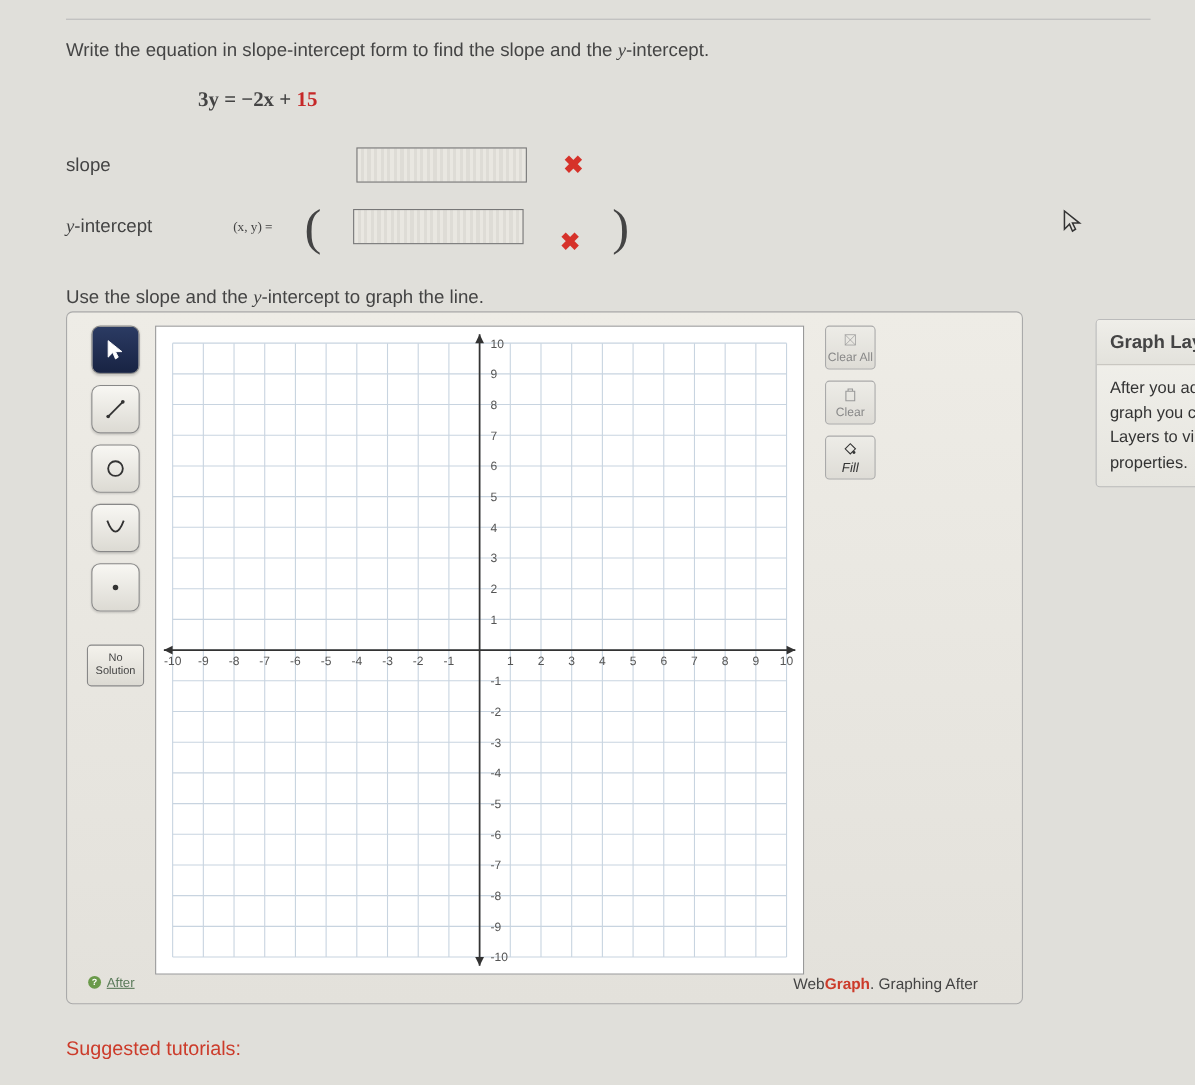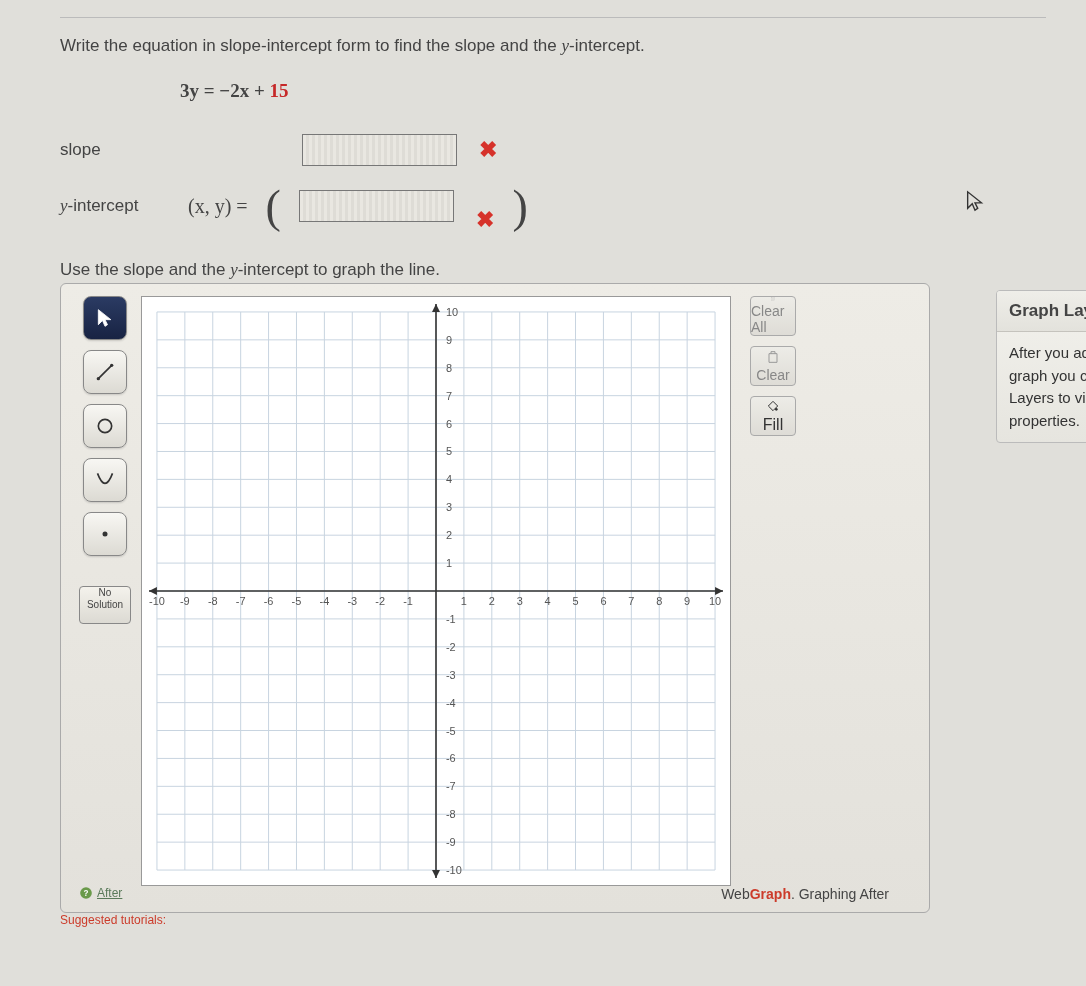--- a/index.html
+++ b/index.html
@@ -14,23 +14,23 @@
     height: 986px;
     overflow: hidden;
   }
   .panel-top { border-bottom: 1px solid #bbb; margin-bottom: 10px; height: 8px; }
 
   .instr { margin: 18px 0 24px 0; }
   em, .it { font-style: italic; font-family: 'Times New Roman', serif; }
   .eq { margin: 0 0 24px 120px; font-family: 'Times New Roman', serif; font-size: 19px; font-weight: bold; }
   .red { color: #c62828; }
 
-  .row { display: flex; align-items: center; gap: 18px; height: 48px; margin-bottom: 8px;}
+  .row { display: flex; align-items: center; gap: 29px; height: 48px; margin-bottom: 8px;}
   .row .label { width: 110px; }
-  .xy { font-family: 'Times New Roman', serif; font-size: 20px; }
+  .xy { font-family: 'Times New Roman', serif; font-size: 12px; margin-left: 13px; }
 
   input.answer {
     width: 155px; height: 32px;
     border: 1px solid #777;
     background: repeating-linear-gradient(90deg,#e9e7e1 0 3px,#dedcd6 3px 6px);
   }
   .paren { font-size: 46px; font-family: 'Times New Roman', serif; font-weight: 100; }
   .x-mark { color: #d6322a; font-weight: bold; font-size: 22px; margin-left: 4px;}
   .x-mark-low { position: relative; top: 14px; }
 
@@ -50,55 +50,55 @@
     border: 1px solid #888; background: linear-gradient(#f8f7f3,#dcdad3);
     display:flex;align-items:center;justify-content:center;
     box-shadow: 0 1px 2px rgba(0,0,0,.15);
     cursor:pointer;
   }
   .tool-btn.active { background: linear-gradient(#2b3b63,#182343); }
   .tool-btn svg { width: 20px; height: 20px; }
   .tool-btn .cursor path { fill: #fff; stroke:#fff;}
   .nosol { width: 52px; height: 38px; font-size: 10px; text-align:center; line-height:1.2;
     border:1px solid #888;border-radius:4px;background:linear-gradient(#f4f2ec,#dcdad3);
-    display:flex;align-items:flex-start;justify-content:center; cursor:pointer; margin-top:20px;}
+    display:flex;align-items:center;justify-content:center; cursor:pointer; margin-top:20px;}
   .help { font-size: 12px; color: #5a7a5a; text-decoration: underline; cursor:pointer;
     display:flex;align-items:center;gap:4px; position:absolute; bottom:12px; left:18px;}
   .help svg{width:14px;height:14px;}
 
   .grid-box {
     width: 590px; height: 590px; background:#fff; border:1px solid #999;
     position:relative; margin-left:6px;
   }
   .grid-svg { width:100%; height:100%; display:block;}
   .axis-label { font-size: 11px; fill:#555; font-family: Arial;}
 
   .action-col { width: 56px; margin-left:14px; display:flex;flex-direction:column;gap:10px;align-items:center;}
   .act-btn { width:46px;height:40px;border:1px solid #aaa;border-radius:4px;
-    background:linear-gradient(#edece7,#dedcd6);font-size:14px;color:#888;
+    background:linear-gradient(#edece7,#dedcd6);font-size:11px;color:#888;
     display:flex;flex-direction:column;align-items:center;justify-content:center;gap:2px;cursor:pointer;}
-  .act-btn.fill{color:#333;font-size:16px;}
+  .act-btn.fill{color:#333;font-size:12px;font-style:italic;}
   .act-btn svg{width:16px;height:16px;}
 
   .brand { position:absolute; bottom: 10px; right: 40px; font-size: 14px; color:#444;}
   .brand b { color:#cc3b2a; }
 
   
   .side {
     position:absolute; right: -140px; top: 290px; width: 230px;
     border:1px solid #bbb; background: linear-gradient(#f3f2ed,#e6e5df);
     border-radius: 4px 0 0 4px; overflow:hidden;
   }
   .side .hdr { font-weight:bold; padding: 10px 12px; border-bottom:1px solid #c5c3bd; background: linear-gradient(#efeee9,#e3e2dc);}
   .side .body { padding: 10px 12px; font-size: 15px; color:#333; line-height:1.5;}
 
   .cursor-icon { position:absolute; top: 190px; right: 100px; }
   .cursor-icon svg{width:22px;height:22px;}
 
-  .sugg { color: #cc3b2a; font-size: 12px;}
+  .sugg { margin-top: 30px; color: #cc3b2a; font-size: 18px;}
 </style>
 </head>
 <body>
 
 <div class="panel-top"></div>
 
 <div class="instr">
   <span>Write the equation in slope-intercept form to find the slope and the </span><span class="it">y</span><span>-intercept.</span>
 </div>
 

